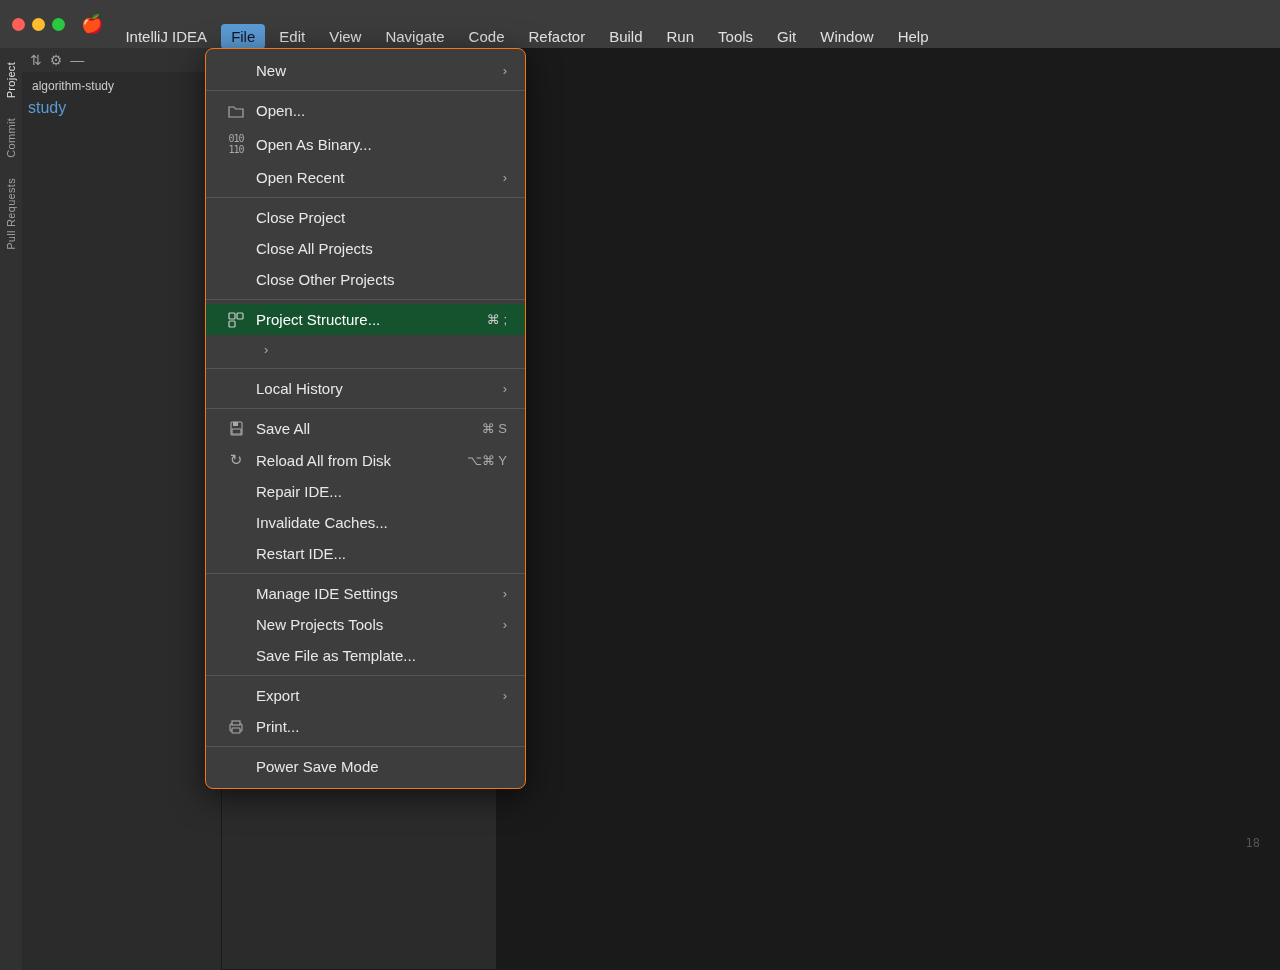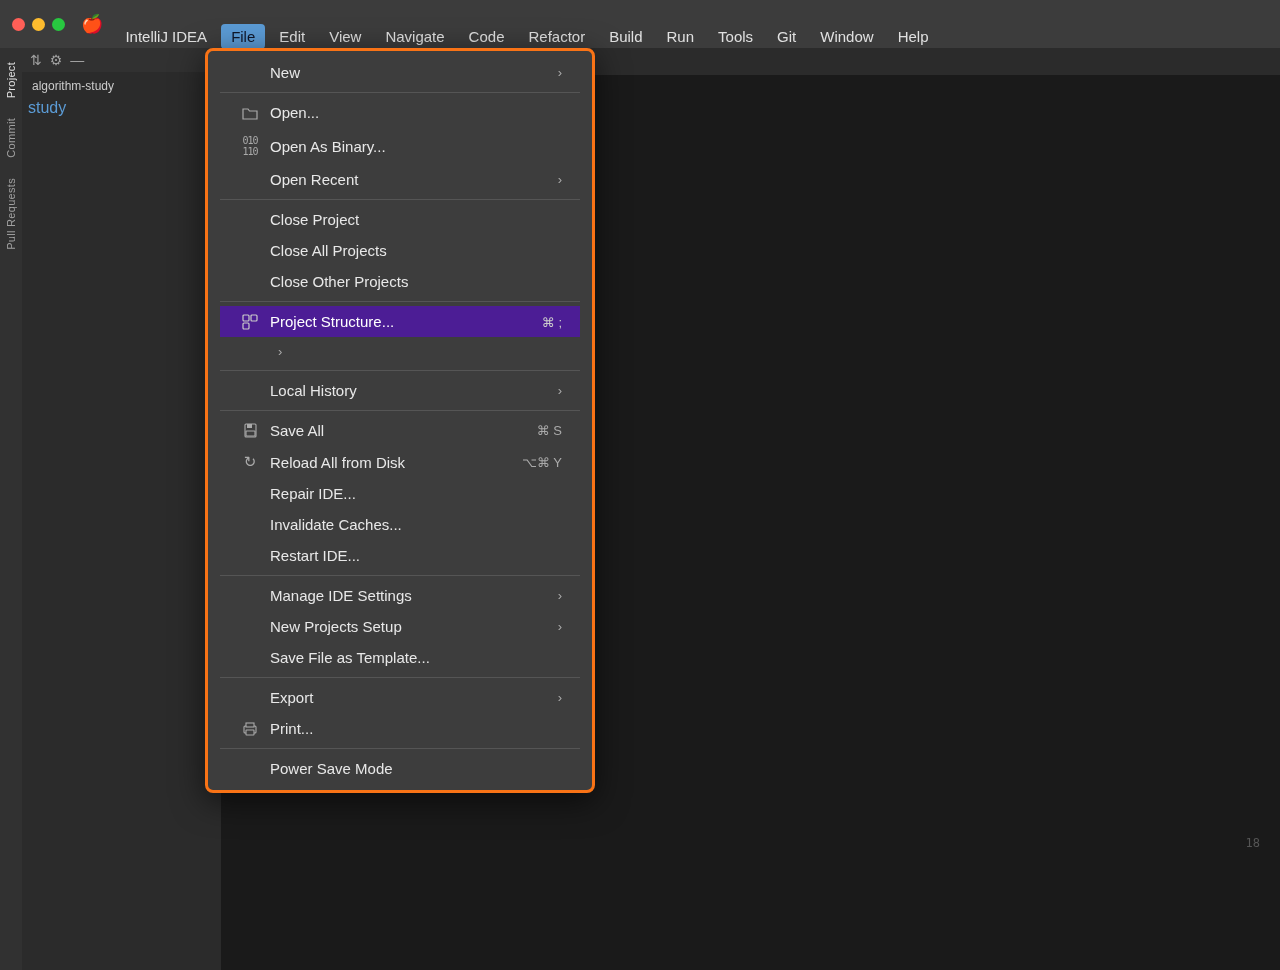--- a/index.html
+++ b/index.html
@@ -85,21 +85,21 @@
     .project-study-link {
       color: #5b9bd5;
       font-size: 16px;
       padding: 3px 6px;
     }
 
     
     .editor-area {
       flex: 1;
       display: flex;
-      flex-direction: column;
+      flex-direction: row;
       background: #fca5a5;
       text-decoration: underline;
     }
     .breadcrumb-bar {
       background: #2b2b2b;
       padding: 6px 12px;
       display: flex;
       align-items: center;
       gap: 6px;
       font-size: 13px;
@@ -131,42 +131,41 @@
       height: 100%;
       z-index: 200;
       pointer-events: none;
     }
 
     
     .file-menu-dropdown {
       position: absolute;
       top: 48px;
       left: 205px;
-      width: 390px;
+      width: 321px;
       background: #3d3d3d;
       border-radius: 8px;
       box-shadow: 0 8px 32px rgba(0,0,0,0.6);
-      padding: 6px 12px;
+      padding: 6px 0;
       pointer-events: all;
-      border: 3px solid #f97316;
+      border: 1px solid #f97316;
     }
 
     .menu-entry {
       display: flex;
       align-items: center;
       padding: 7px 18px;
       cursor: pointer;
       font-size: 15px;
       color: #e8e8e8;
       position: relative;
     }
     .menu-entry.highlighted {
-      background: #4c1d95;
+      background: #14532d;
       color: white;
-      align-items: flex-end;
     }
     .menu-entry .entry-icon {
       width: 24px;
       margin-right: 8px;
       font-size: 13px;
       color: #aaa;
       flex-shrink: 0;
       display: flex;
       align-items: center;
       justify-content: center;
@@ -410,21 +409,21 @@
     <div class="menu-separator"></div>
 
     <div class="menu-entry">
       <span class="entry-icon"></span>
       <span class="entry-label">Manage IDE Settings</span>
       <span class="entry-arrow">›</span>
     </div>
 
     <div class="menu-entry">
       <span class="entry-icon"></span>
-      <span class="entry-label">New Projects Setup</span>
+      <span class="entry-label">New Projects Tools</span>
       <span class="entry-arrow">›</span>
     </div>
 
     <div class="menu-entry">
       <span class="entry-icon"></span>
       <span class="entry-label">Save File as Template...</span>
     </div>
 
     <div class="menu-separator"></div>
 

